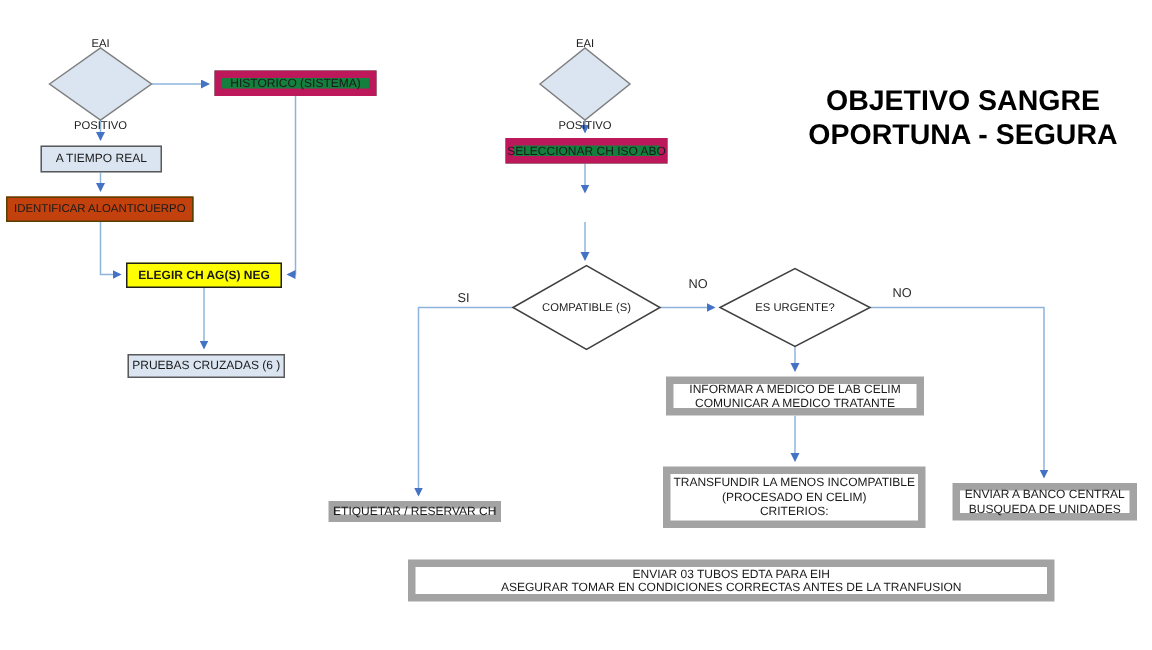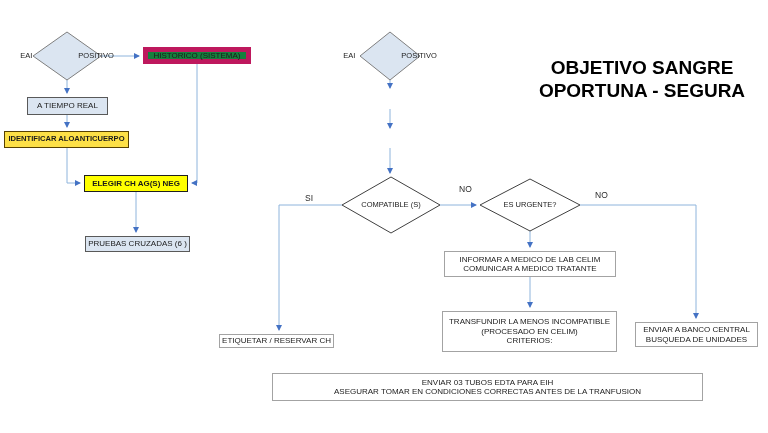--- a/index.html
+++ b/index.html
@@ -9,25 +9,25 @@
   }
   .layer{position:absolute;left:0;top:0;width:768px;height:433px;}
   svg.layer{pointer-events:none;}
   .node{
     position:absolute;box-sizing:border-box;display:flex;flex-direction:column;
     align-items:center;justify-content:center;text-align:center;
     font-size:8px;line-height:1.18;letter-spacing:0;white-space:nowrap;
   }
   .box-blue{background:#dbe5f1;border:1px solid #595959;}
   .box-blue-dk{background:#15803d;border:5px solid #be185d;}
-  .box-orange{background:#fde047;border:1px solid #574100;font-weight:bold;font-size:7.6px;}
+  .box-orange{background:#c2410c;border:1px solid #574100;font-weight:normal;font-size:7.6px;}
   .box-yellow{background:#ffff00;border:1px solid #1f1f1f;font-weight:bold;}
-  .box-white{background:#ffffff;border:1px solid #a3a3a3;align-items:center;}
+  .box-white{background:#ffffff;border:5px solid #a3a3a3;align-items:center;}
   .diamond-label{
-    position:absolute;display:flex;flex-direction:row;align-items:center;justify-content:center;
+    position:absolute;display:flex;flex-direction:column;align-items:center;justify-content:center;
     text-align:right;font-size:7.5px;line-height:1.25;white-space:nowrap;gap:46px;
   }
   .edge-label{position:absolute;font-size:8.5px;color:#2b2b2b;}
   .main-title{
     position:absolute;left:524px;top:56px;width:236px;text-align:center;
     color:#000000;font-weight:bold;font-size:19px;line-height:1.22;
   }
 </style>
 </head>
 <body>
@@ -79,20 +79,21 @@
   </div>
   <div class="diamond-label" style="left:342px;top:197px;width:98px;height:16px;">COMPATIBLE (S)</div>
   <div class="diamond-label" style="left:480px;top:197px;width:100px;height:16px;">ES URGENTE?</div>
 
   <div class="node box-blue-dk" style="left:143px;top:47px;width:108px;height:17px;">HISTORICO (SISTEMA)</div>
   <div class="node box-blue" style="left:27px;top:97px;width:81px;height:18px;">A TIEMPO REAL</div>
   <div class="node box-orange" style="left:4px;top:131px;width:125px;height:17px;">IDENTIFICAR ALOANTICUERPO</div>
   <div class="node box-yellow" style="left:84px;top:175px;width:104px;height:17px;">ELEGIR CH AG(S) NEG</div>
   <div class="node box-blue" style="left:85px;top:236px;width:105px;height:16px;">PRUEBAS CRUZADAS (6 )</div>
 
+  <div class="node box-blue-dk" style="left:337px;top:92px;width:108px;height:17px;">SELECCIONAR CH ISO ABO</div>
 
   <div class="node box-white" style="left:444px;top:251px;width:172px;height:26px;">
     <div>INFORMAR A MEDICO DE LAB CELIM</div>
     <div>COMUNICAR A MEDICO TRATANTE</div>
   </div>
 
   <div class="node box-white" style="left:442px;top:311px;width:175px;height:41px;">
     <div>TRANSFUNDIR LA MENOS INCOMPATIBLE</div>
     <div>(PROCESADO EN CELIM)</div>
     <div>CRITERIOS:</div>

